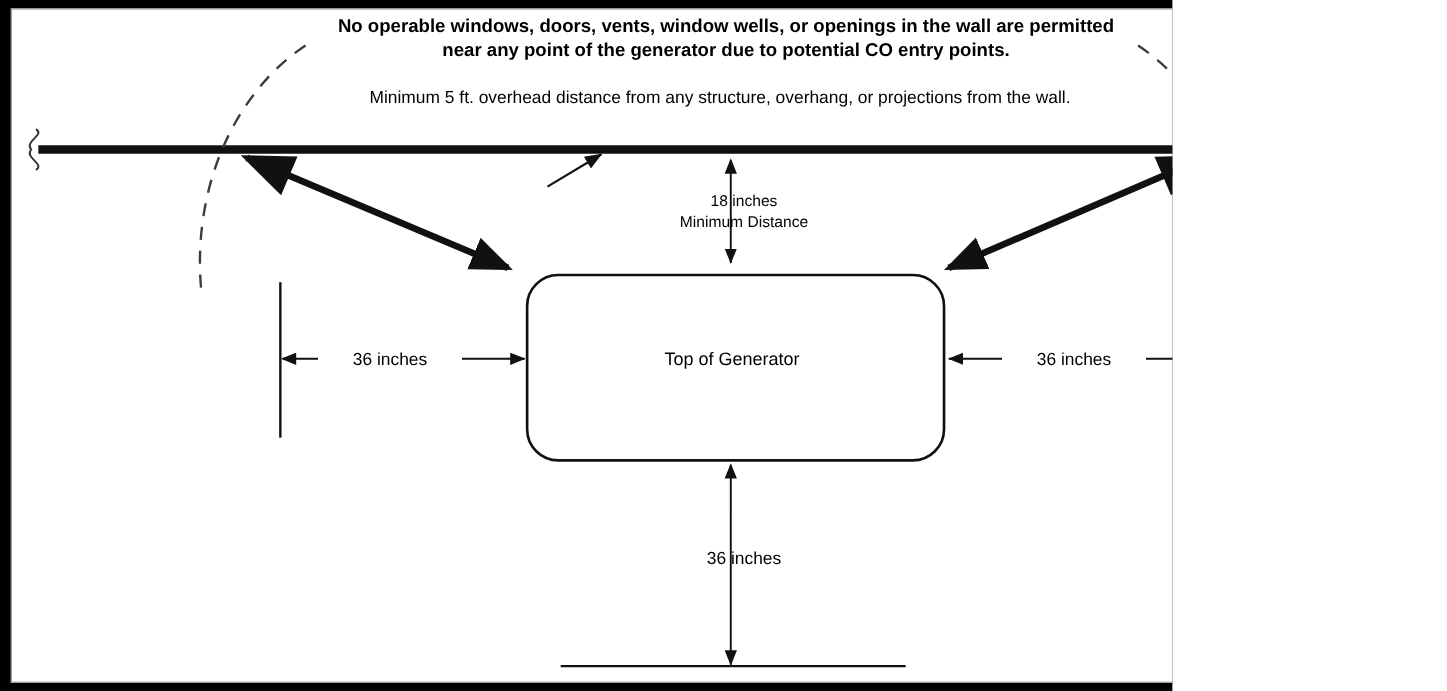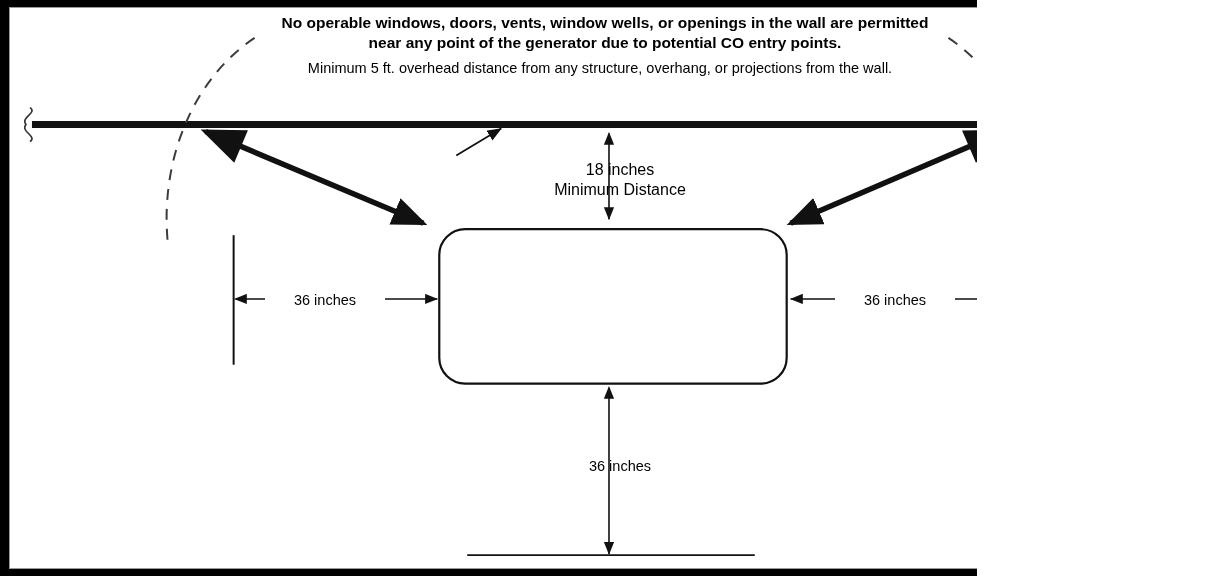--- a/index.html
+++ b/index.html
@@ -45,36 +45,36 @@
   }
   #note-main {
     left: 270px;
     top: 5px;
     width: 650px;
     font-size: 15.5px;
     font-weight: bold;
   }
   #note-sub {
     left: 280px;
-    top: 51px;
+    top: 65px;
     width: 620px;
     font-size: 14.5px;
     font-weight: normal;
   }
   #label-existing-wall {
     left: 370px;
     top: 152px;
     width: 160px;
     font-size: 14.5px;
   }
   #label-top18 {
     left: 510px;
     top: 152px;
     width: 200px;
-    font-size: 16px;
+    font-size: 13px;
   }
   #label-generator {
     left: 490px;
     top: 282px;
     width: 220px;
     font-size: 15px;
   }
   #label-left36 {
     left: 255px;
     top: 283px;
@@ -179,20 +179,21 @@
     </svg>
 
     <div class="txt" id="note-main">No operable windows, doors, vents, window wells, or openings in the wall are permitted near any point of the generator due to potential CO entry points.</div>
 
     <div class="txt" id="note-sub">Minimum 5 ft. overhead distance from any structure, overhang, or projections from the wall.</div>
 
 
     <div class="txt" id="label-top18">18 inches
 Minimum Distance</div>
 
+    <div class="txt" id="label-generator">Top of Generator</div>
 
     <div class="txt" id="label-left36">36 inches</div>
 
     <div class="txt" id="label-right36">36 inches</div>
 
     <div class="txt" id="label-bottom36">36 inches</div>
 
   </div>
 </div>
 

